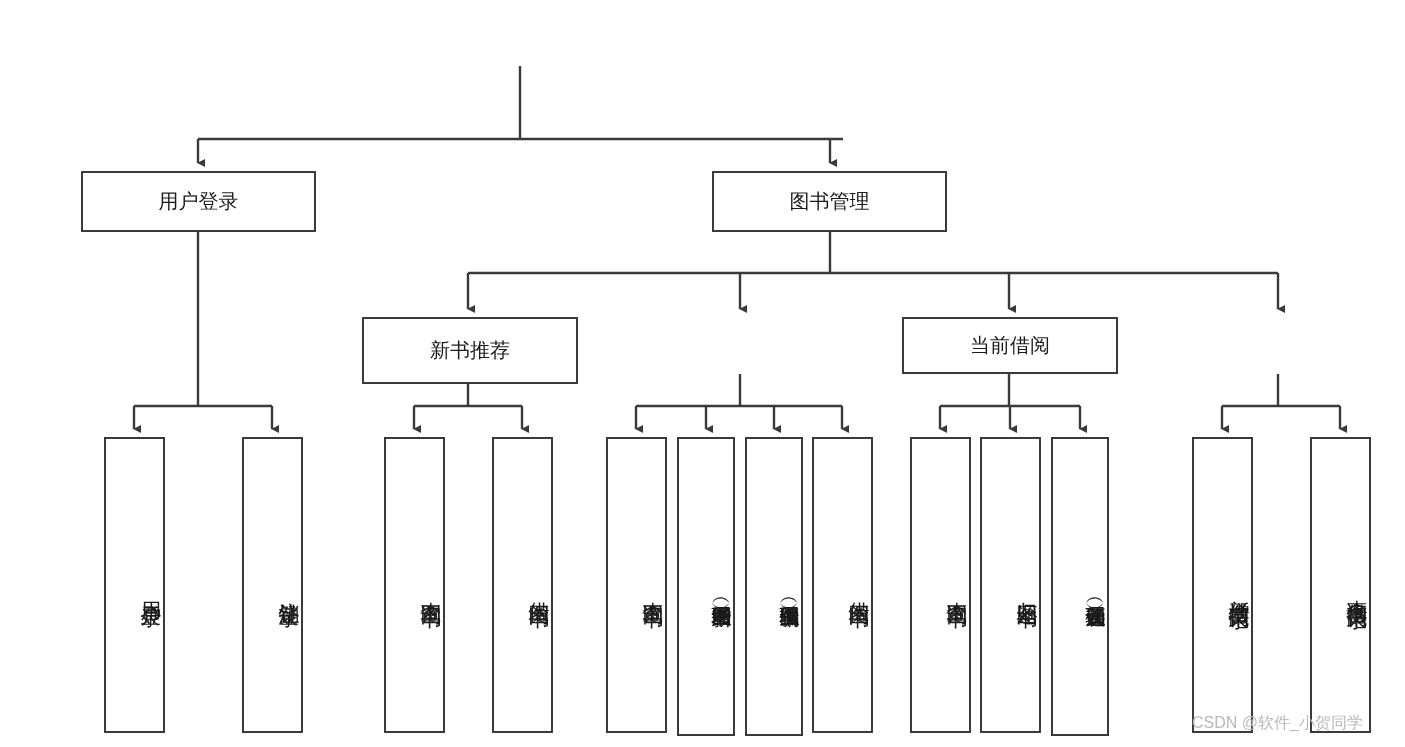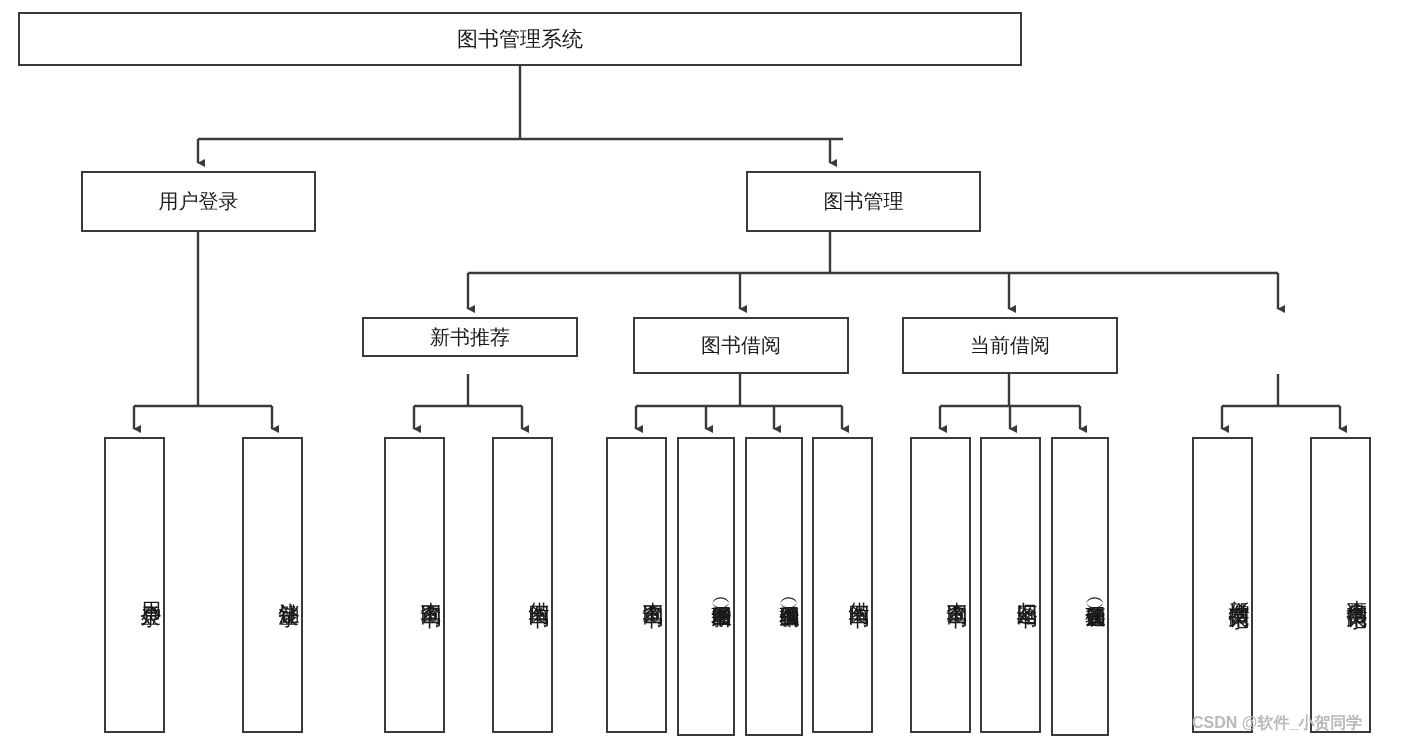--- a/index.html
+++ b/index.html
@@ -63,21 +63,20 @@
   }
   .watermark {
     position: absolute;
     left: 1192px;
     top: 713px;
     font-size: 16px;
     color: #b9b9b9;
     white-space: nowrap;
     z-index: 5;
     font-family: "Liberation Sans", "DejaVu Sans", sans-serif;
-    font-weight: bold;
   }
 </style>
 </head>
 <body>
 
 <div id="canvas">
 
   <svg id="edges" viewBox="0 0 1405 747" xmlns="http://www.w3.org/2000/svg">
     <defs>
       <marker id="arrow" markerWidth="10" markerHeight="10" refX="4.2" refY="7.4" orient="auto" markerUnits="userSpaceOnUse">
@@ -121,36 +120,30 @@
       <path d="M1010,406 L1010,429" marker-end="url(#arrow)"></path>
       <path d="M1080,406 L1080,429" marker-end="url(#arrow)"></path>
 
       <path d="M1278,374 L1278,406"></path>
       <path d="M1222,406 L1340,406"></path>
       <path d="M1222,406 L1222,429" marker-end="url(#arrow)"></path>
       <path d="M1340,406 L1340,429" marker-end="url(#arrow)"></path>
     </g>
   </svg>
 
-  <div class="node node-root" style="left:18px; top:12px; width:1004px; height:54px;">
-    <span>图书管理系统</span>
-  </div>
 
   <div class="node node-l2" style="left:81px; top:171px; width:235px; height:61px;">
     <span>用户登录</span>
   </div>
-  <div class="node node-l2" style="left:712px; top:171px; width:235px; height:61px;margin-left:34px;">
+  <div class="node node-l2" style="left:712px; top:171px; width:235px; height:61px;">
     <span>图书管理</span>
   </div>
 
-  <div class="node node-l3" style="left:362px; top:317px; width:216px; height:40px;">
+  <div class="node node-l3" style="left:362px; top:317px; width:216px; height:67px;">
     <span>新书推荐</span>
-  </div>
-  <div class="node node-l3" style="left:633px; top:317px; width:216px; height:57px;">
-    <span>图书借阅</span>
   </div>
   <div class="node node-l3" style="left:902px; top:317px; width:216px; height:57px;text-align:center;">
     <span>当前借阅</span>
   </div>
 
   <div class="node node-leaf" style="left:104px; top:437px; width:61px; height:296px;">
     <span>用户登录</span>
   </div>
   <div class="node node-leaf" style="left:242px; top:437px; width:61px; height:296px;">
     <span>注销登录</span>

